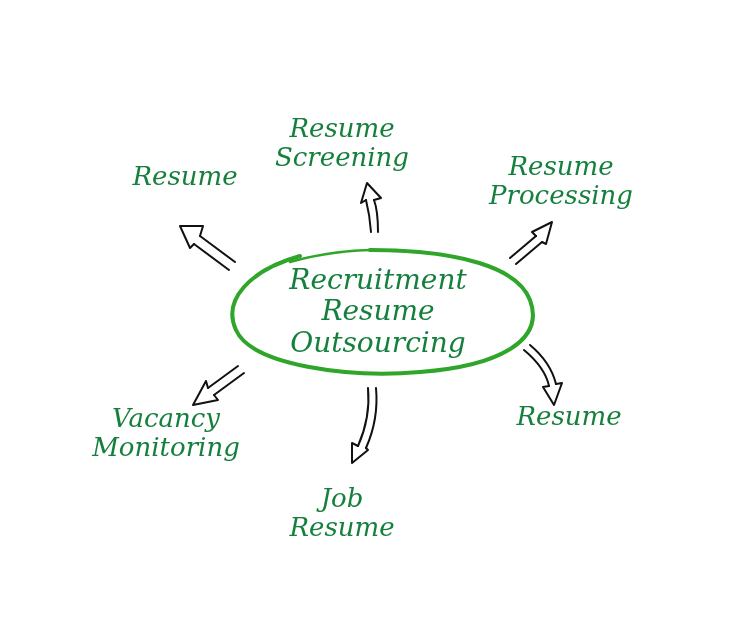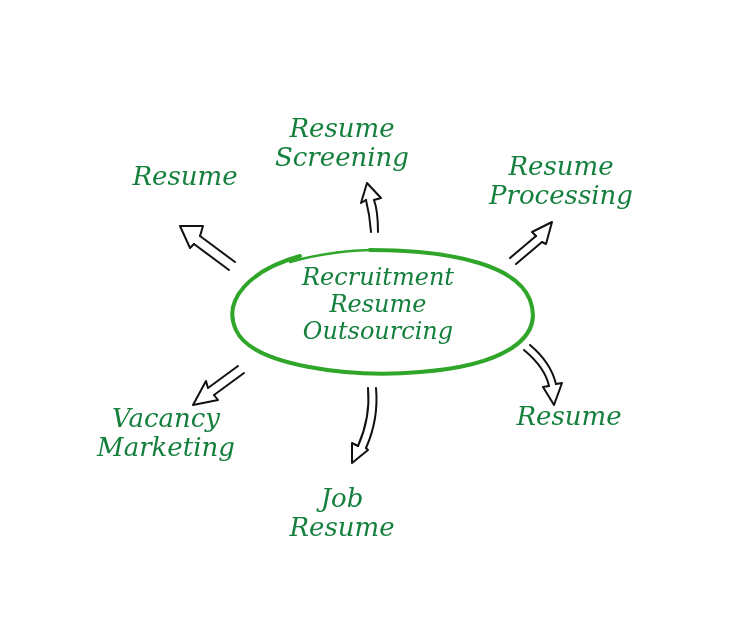--- a/index.html
+++ b/index.html
@@ -9,21 +9,21 @@
     position: absolute;
     font-family: "DejaVu Serif", serif;
     font-style: italic;
     color: #15803d;
     text-align: center;
     line-height: 1.12;
     white-space: nowrap;
   }
   .lbl span { display: block; }
   .small { font-size: 26px; }
-  .center { font-size: 24px; }
+  .center { font-size: 28px; }
 </style>
 </head>
 <body>
 
 <svg id="canvas" viewBox="0 0 750 629" xmlns="http://www.w3.org/2000/svg">
 
   <g fill="none" stroke="#2fa52a" stroke-linecap="round">
     <path d="M 300 256 C 250 270, 222 300, 236 330 C 252 366, 350 378, 420 372 C 500 366, 545 340, 530 300 C 518 268, 460 250, 370 250" stroke-width="4"></path>
     <path d="M 370 250 C 340 251, 318 254, 290 262" stroke-width="2.5"></path>
   </g>
@@ -77,21 +77,21 @@
   <span>Screening</span>
 </div>
 
 <div class="lbl small" style="left:476px; top:152px; width:170px;">
   <span>Resume</span>
   <span>Processing</span>
 </div>
 
 <div class="lbl small" style="left:76px; top:404px; width:180px;">
   <span>Vacancy</span>
-  <span>Marketing</span>
+  <span>Monitoring</span>
 </div>
 
 <div class="lbl small" style="left:282px; top:484px; width:120px;">
   <span>Job</span>
   <span>Resume</span>
 </div>
 
 <div class="lbl small" style="left:484px; top:402px; width:170px;">
   <span>Resume</span>
 </div>

